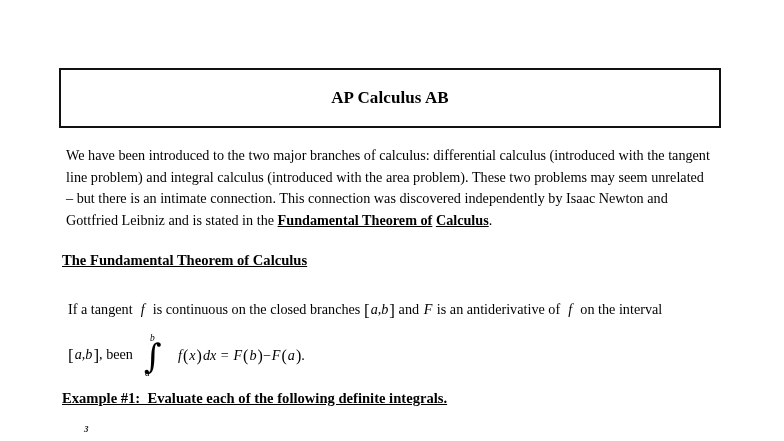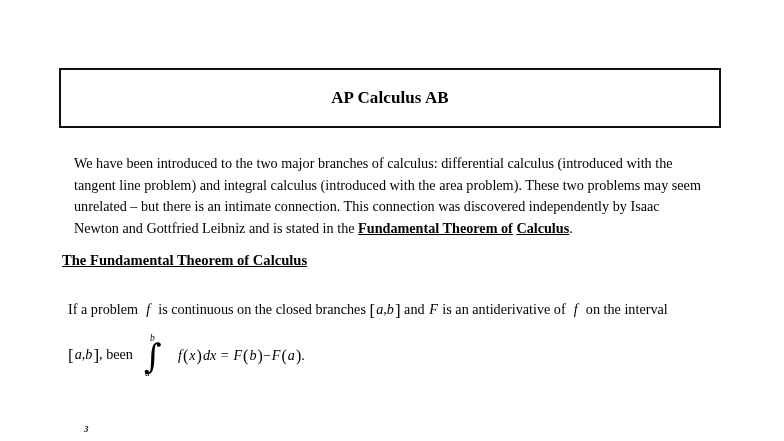--- a/index.html
+++ b/index.html
@@ -61,21 +61,21 @@
   .body-block {
     position: absolute;
     left: 62px;
     top: 141px;
     width: 656px;
     font-size: 14.2px;
     line-height: 21.6px;
     text-align: left;
   }
   .body-block p {
-    margin: 12px;
+    margin: 4px;
   }
   .bold-ul {
     font-weight: bold;
     text-decoration: underline;
   }
 
   
   .section-heading {
     position: absolute;
     left: 62px;
@@ -188,30 +188,31 @@
   <div class="title-box">
     <div class="title-line1">AP Calculus AB</div>
   </div>
 
   <div class="body-block">
     <p><span>We have been introduced to the two major branches of calculus:  differential calculus (introduced with the tangent line problem) and integral calculus (introduced with the area problem).  These two problems may seem unrelated – but there is an intimate connection.  This connection was discovered independently by Isaac Newton and Gottfried Leibniz and is stated in the </span><span class="bold-ul">Fundamental Theorem of</span><span> </span><span class="bold-ul">Calculus</span><span>.</span></p>
   </div>
 
   <div class="section-heading">The Fundamental Theorem of Calculus</div>
 
-  <div class="theorem"><span>If a problem</span>&nbsp; <span class="mvar">f</span>&nbsp; <span>is continuous on the closed branches</span> <span class="brk">[</span><span class="mvar">a,b</span><span class="brk">]</span> <span>and</span> <span class="mvar">F</span> <span>is an antiderivative of</span>&nbsp; <span class="mvar">f</span>&nbsp; <span>on the interval</span></div>
+  <div class="theorem"><span>If a tangent</span>&nbsp; <span class="mvar">f</span>&nbsp; <span>is continuous on the closed branches</span> <span class="brk">[</span><span class="mvar">a,b</span><span class="brk">]</span> <span>and</span> <span class="mvar">F</span> <span>is an antiderivative of</span>&nbsp; <span class="mvar">f</span>&nbsp; <span>on the interval</span></div>
 
   <div class="formula-line">
     <span class="formula-lead"><span class="brk">[</span><span class="mvar">a,b</span><span class="brk">]</span><span>, been</span></span>
 
     <span class="integral">
       <span class="int-upper">b</span>
       <span class="int-sign">∫</span>
       <span class="int-lower">a</span>
     </span>
 
     <span class="formula-rest"><span class="mvar">f</span><span class="paren">(</span><span class="mvar">x</span><span class="paren">)</span><span class="mvar">dx</span> <span>=</span> <span class="mvar">F</span><span class="paren">(</span><span class="mvar">b</span><span class="paren">)</span><span>−</span><span class="mvar">F</span><span class="paren">(</span><span class="mvar">a</span><span class="paren">)</span><span>.</span></span>
   </div>
 
+  <div class="example-heading">Example #1:  Evaluate each of the following definite integrals.</div>
 
   <div class="bottom-item">3</div>
 
 </div>
 
 </body></html>

